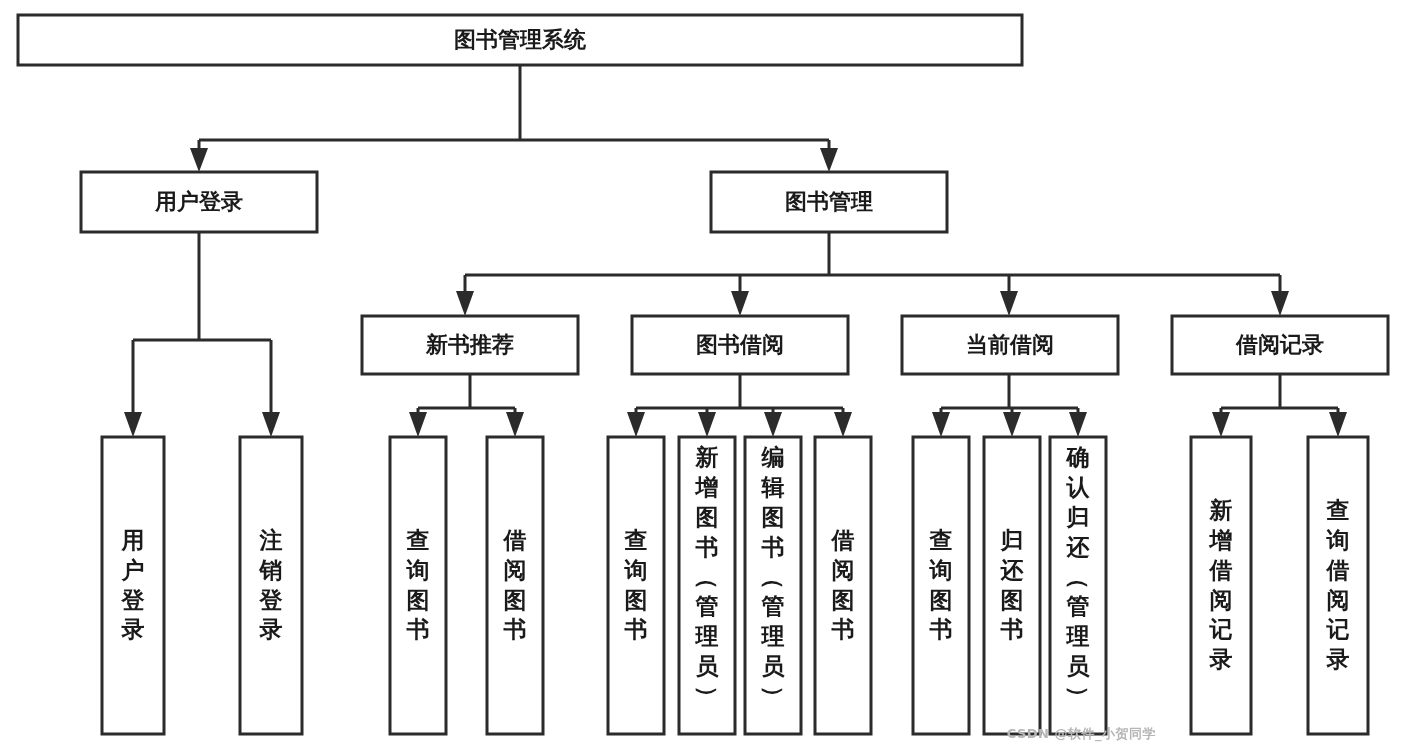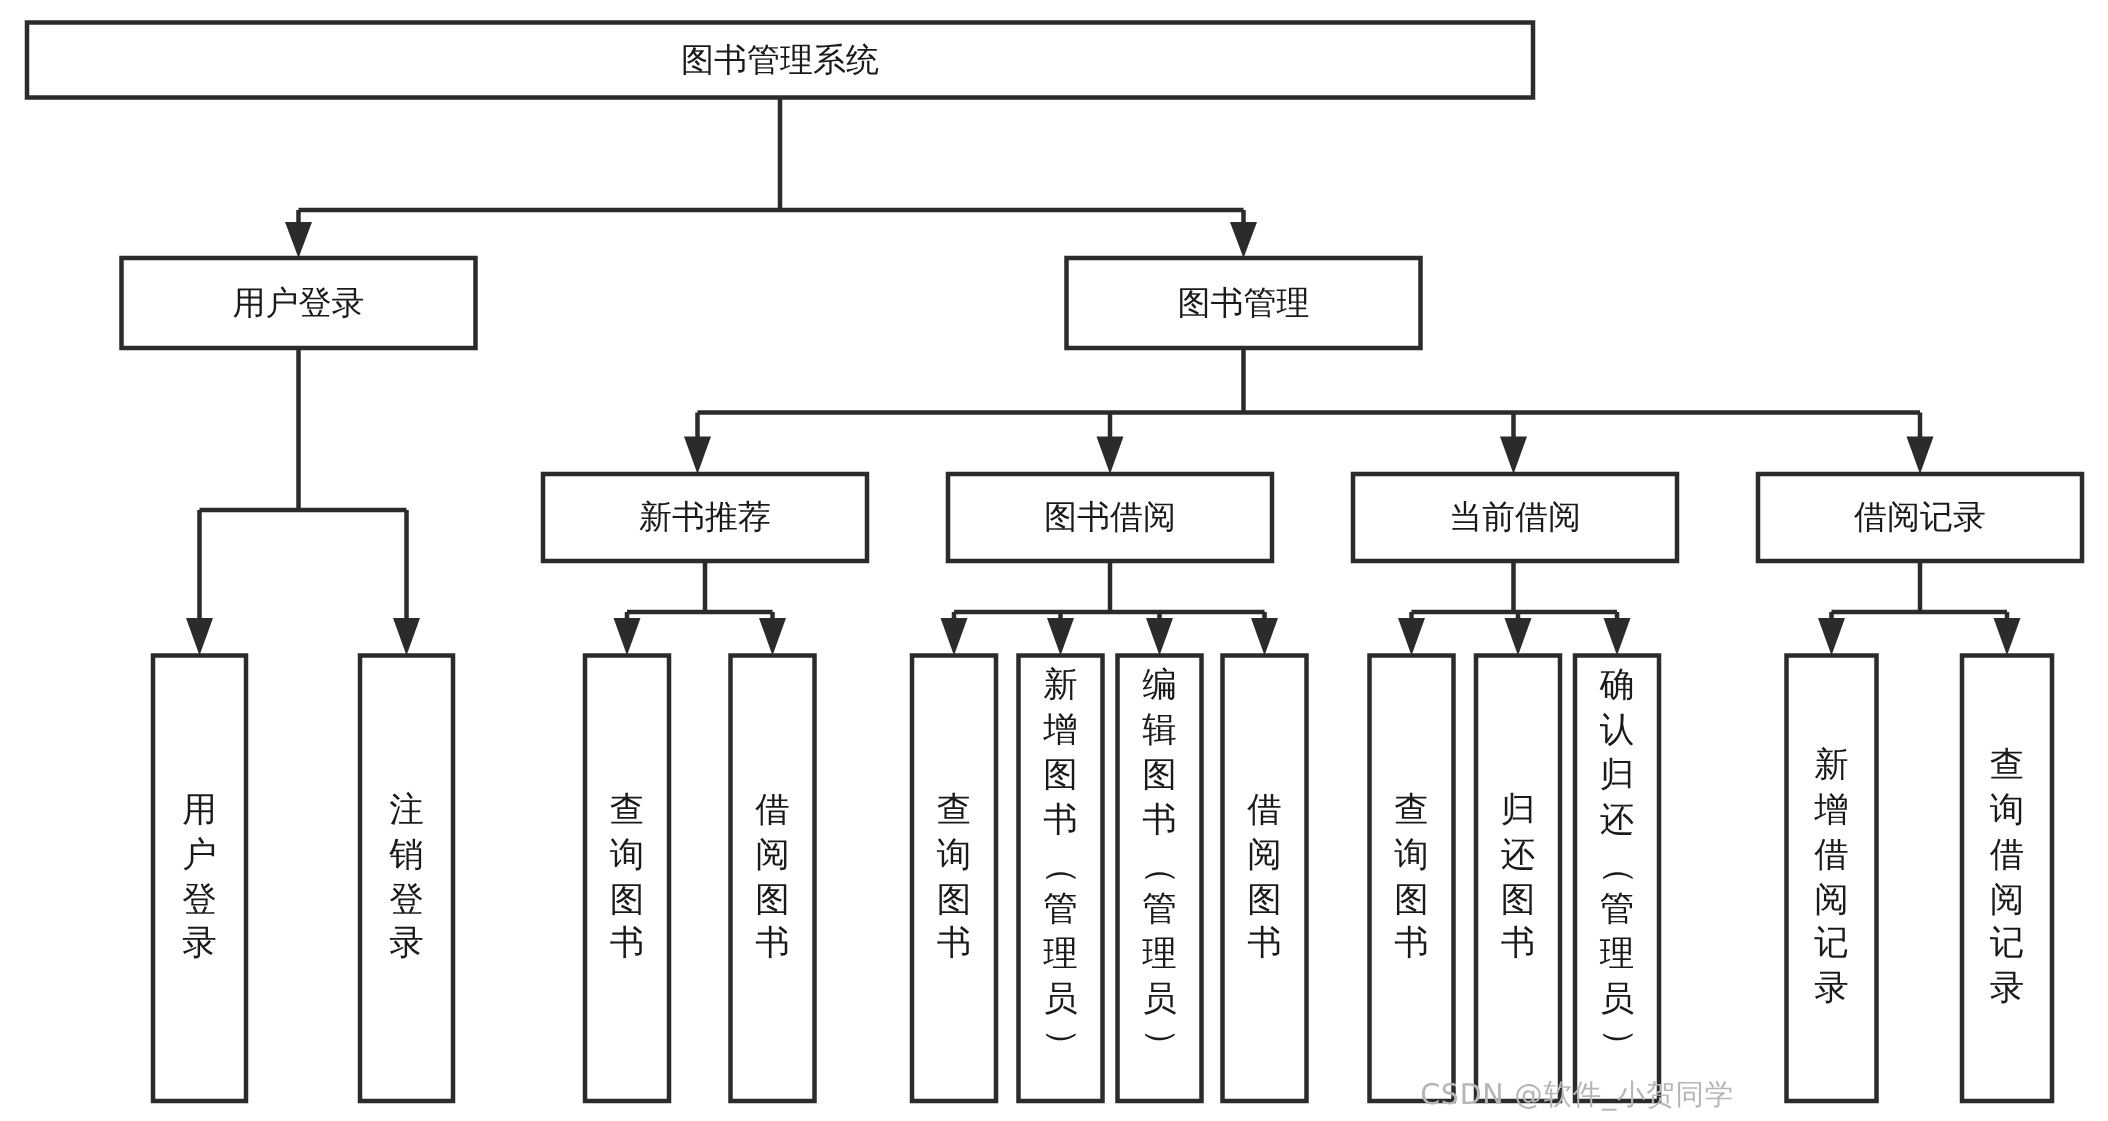--- a/index.html
+++ b/index.html
@@ -11,20 +11,21 @@
     width: 1405px;
     height: 747px;
     font-family: "DejaVu Sans", "Liberation Sans", sans-serif;
     overflow: hidden;
     position: relative;
   }
   #diagram-root {
     position: relative;
     width: 1166px;
     height: 747px;
+    font-weight: bold;
   }
   svg.diagram {
     position: absolute;
     top: 0; left: 0;
     width: 1405px;
     height: 747px;
   }
   .box-rect {
     fill: #ffffff;
     stroke: #2b2b2b;
@@ -67,21 +68,21 @@
   }
   .vlabel span.rot {
     display: block;
     transform: rotate(90deg);
   }
   .watermark {
     position: absolute;
     right: 10px;
     bottom: 4px;
     font-family: "DejaVu Sans", "Liberation Sans", sans-serif;
-    font-size: 19px;
+    font-size: 13px;
     color: #b6b6b6;
     white-space: nowrap;
     letter-spacing: 0.5px;
   }
 </style>
 </head>
 <body>
 
 <div id="diagram-root">
 

